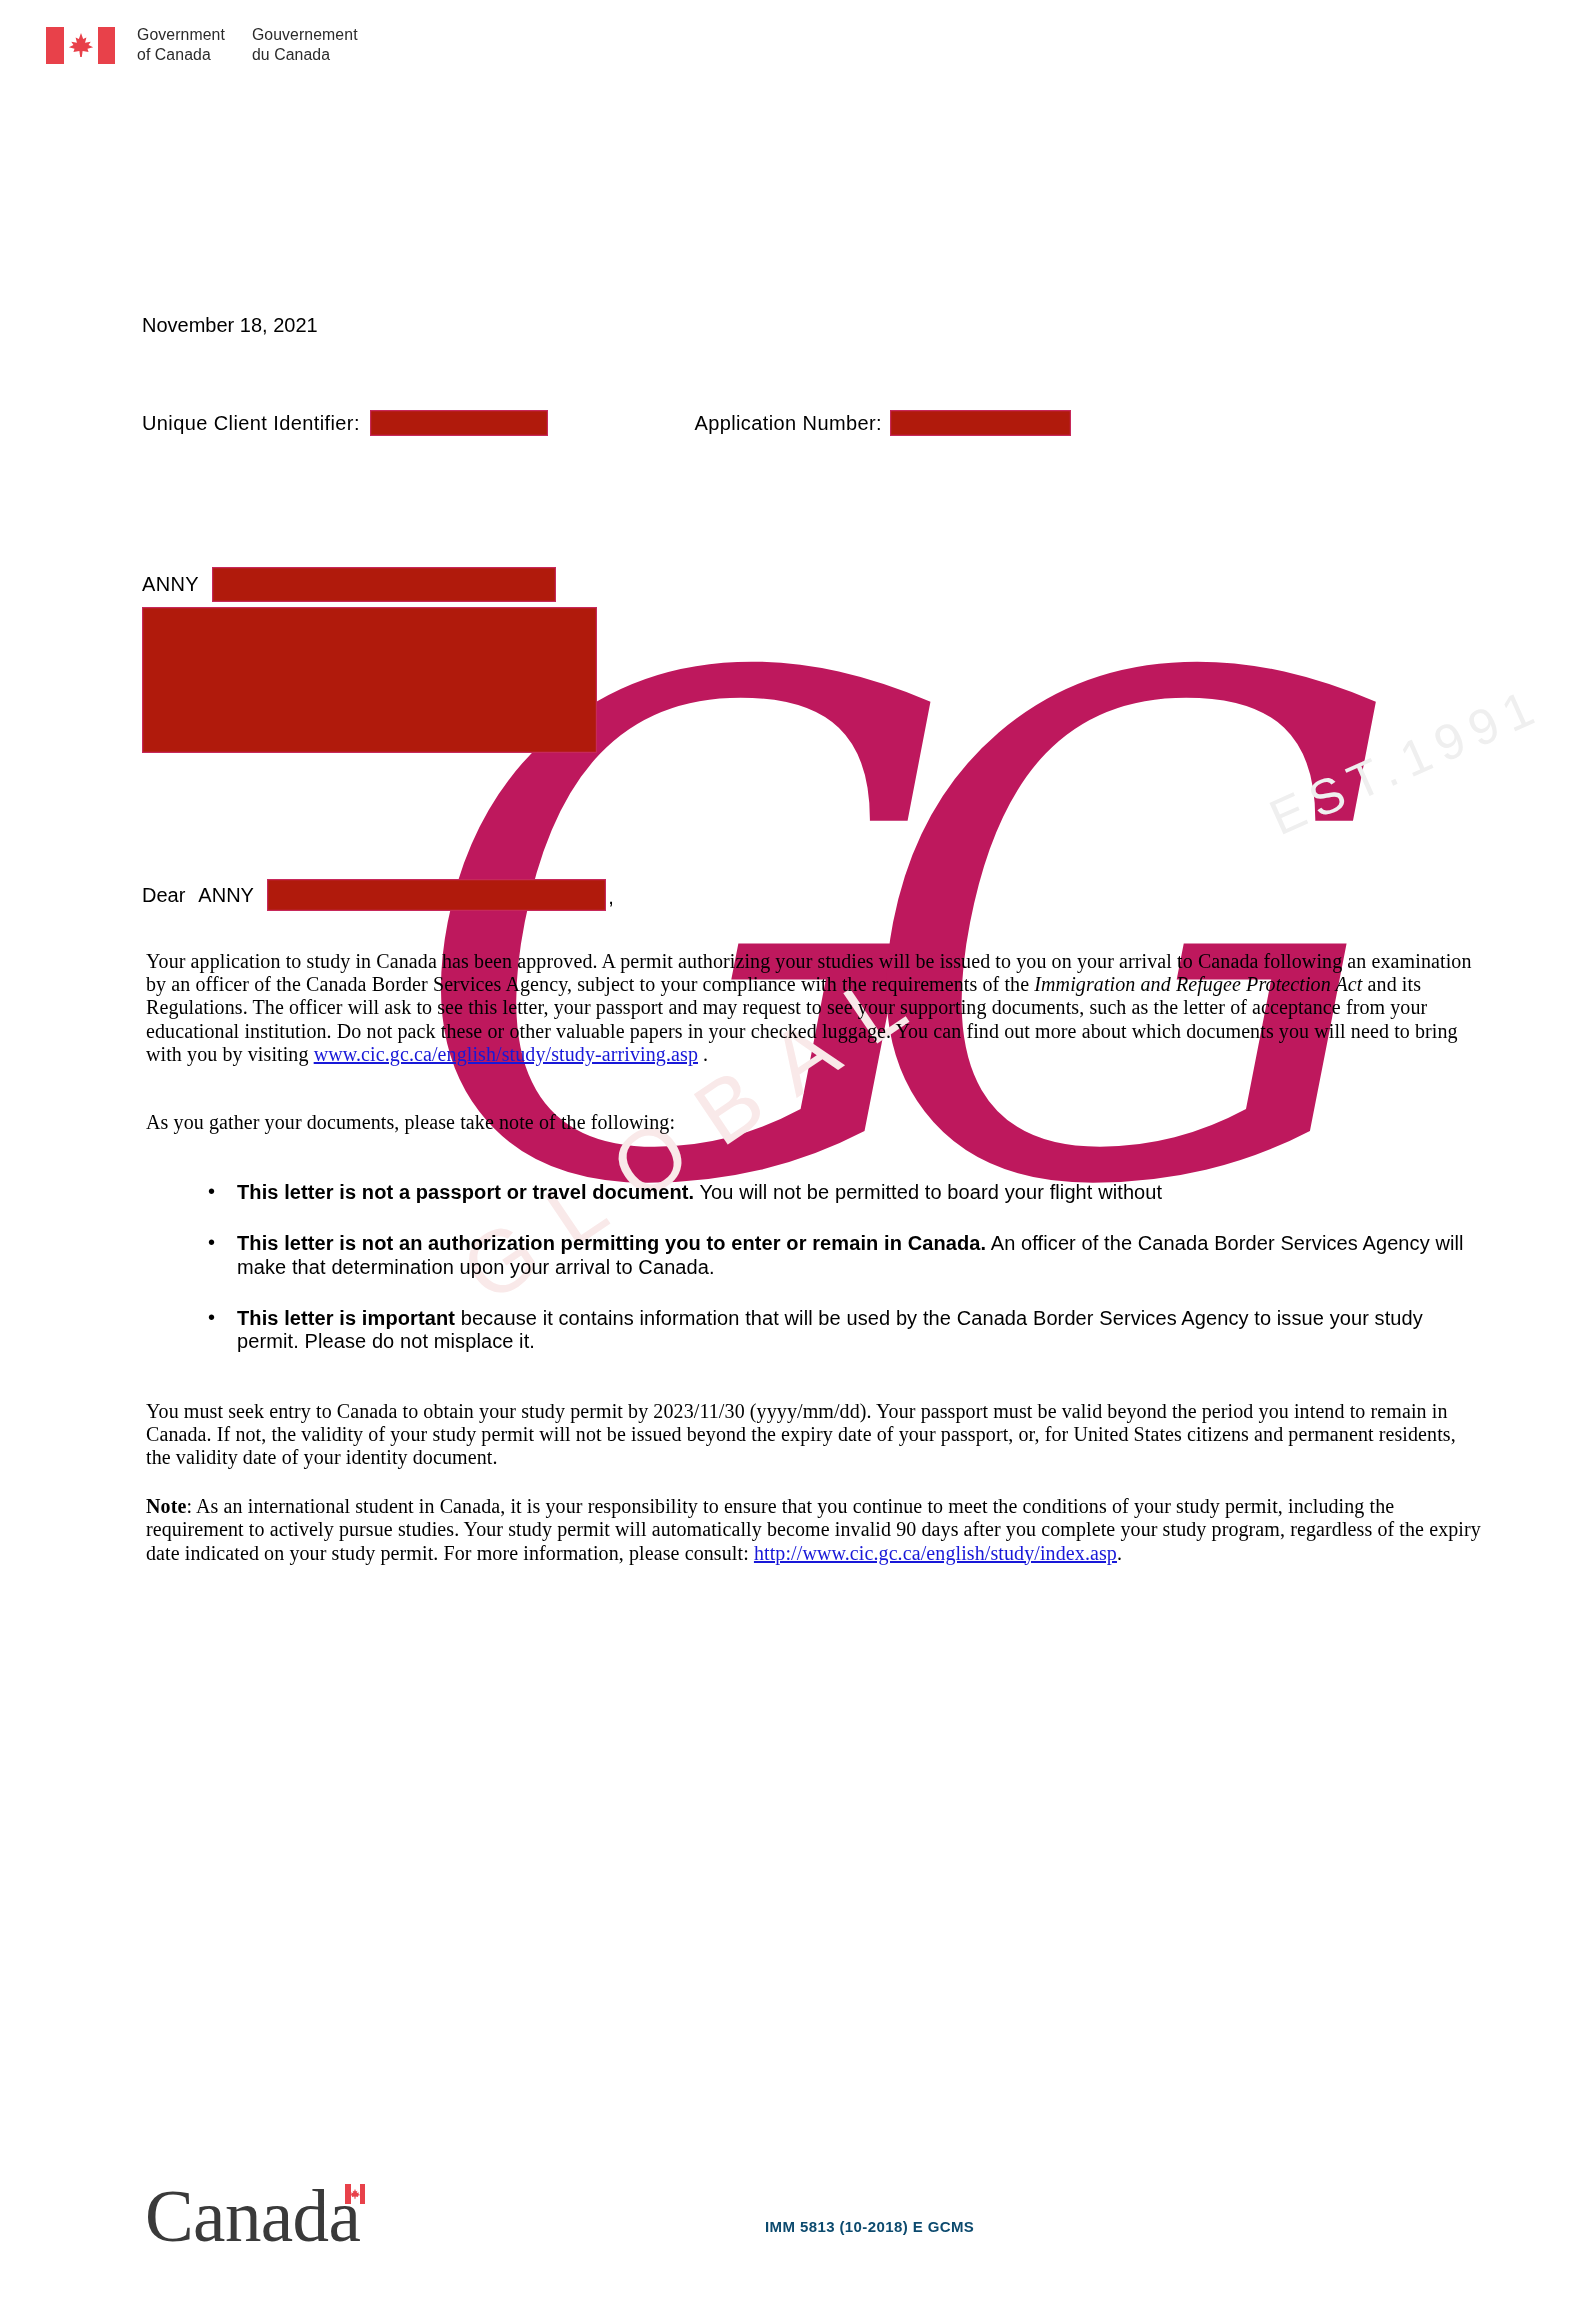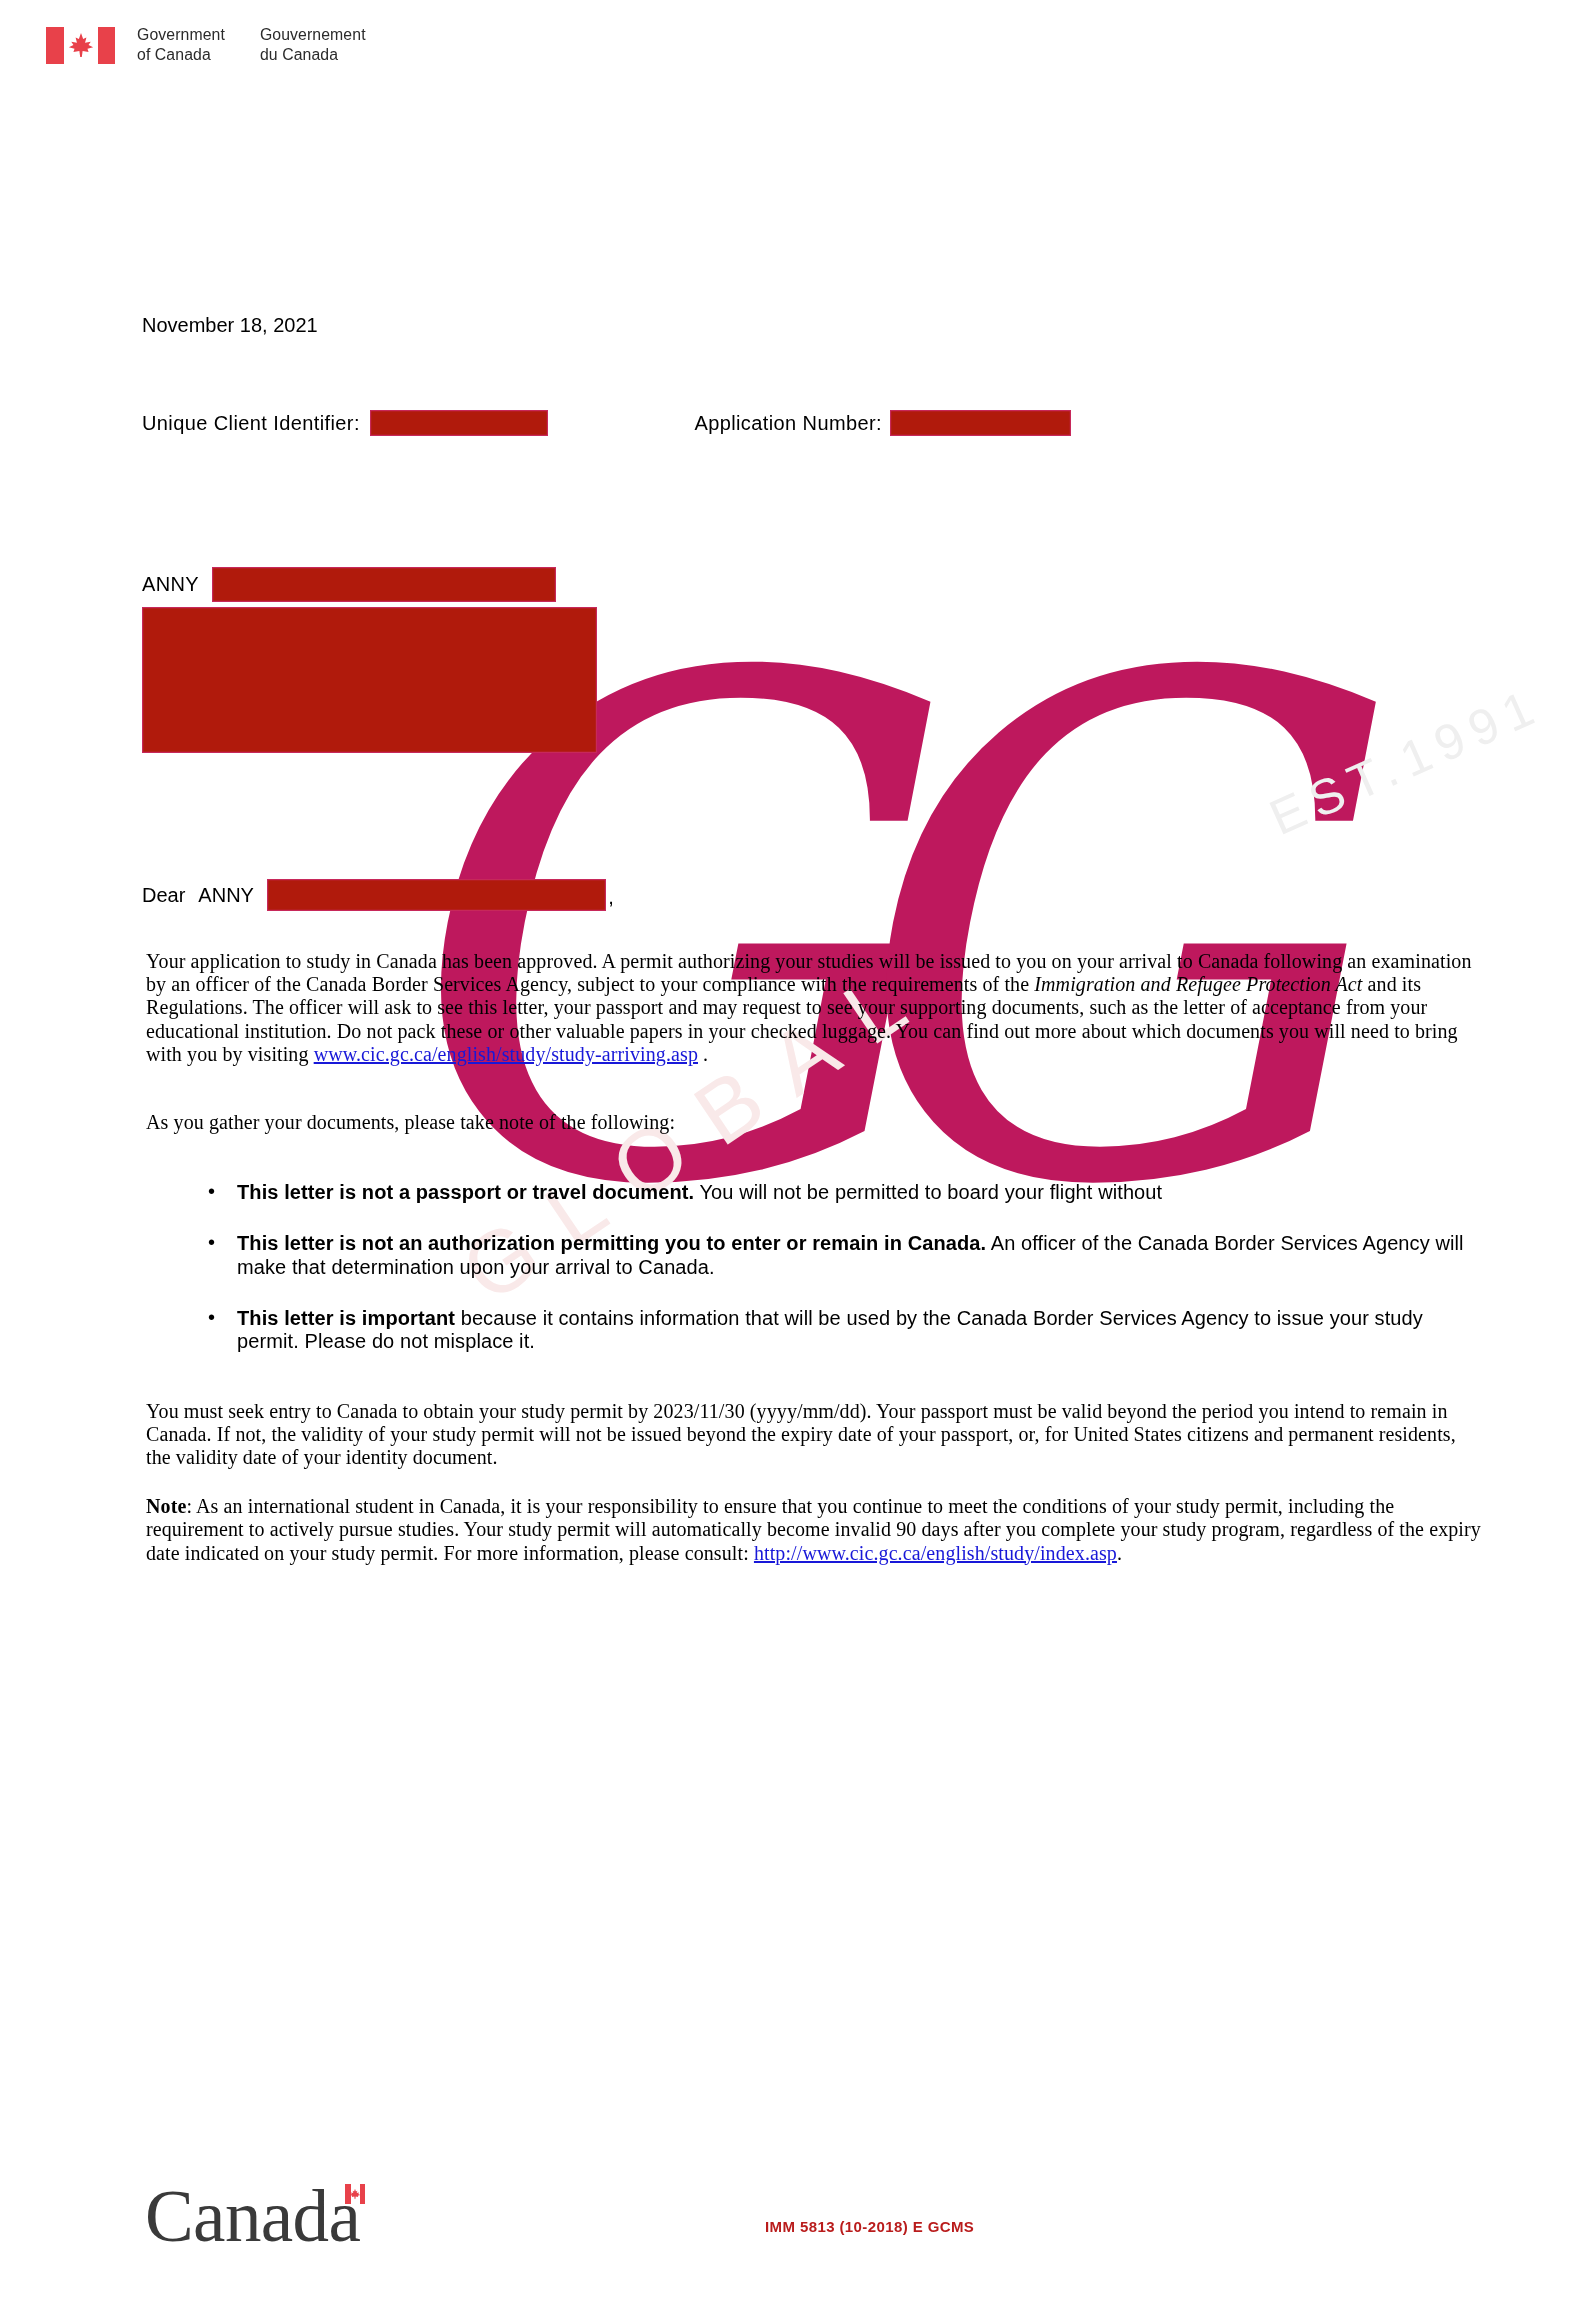--- a/index.html
+++ b/index.html
@@ -96,21 +96,21 @@
     position: absolute;
     left: 50%;
     top: 50%;
     transform: translate(-50%, -50%);
     width: 27px;
     height: 27px;
     color: #e8414a;
   }
   .goc-words {
     display: flex;
-    gap: 35px;
+    gap: 27px;
     font-size: 15.8px;
     line-height: 1.32;
     color: #2b2b2b;
     letter-spacing: 0.1px;
   }
 
   
   .letter-date {
     position: absolute;
     left: 142px;
@@ -246,21 +246,21 @@
     height: 11.7px;
     color: #e8414a;
   }
   .form-code {
     position: absolute;
     left: 765px;
     top: 2218px;
     font-size: 15px;
     font-weight: bold;
     letter-spacing: 0.4px;
-    color: #b91c1c;
+    color: #0c4a6e;
   }
 </style>
 </head>
 <body>
 
 <div class="page">
 
   <div class="watermark-layer">
     <div class="wm-mono">GG</div>
     <div class="wm-global">GLOBAL</div>

